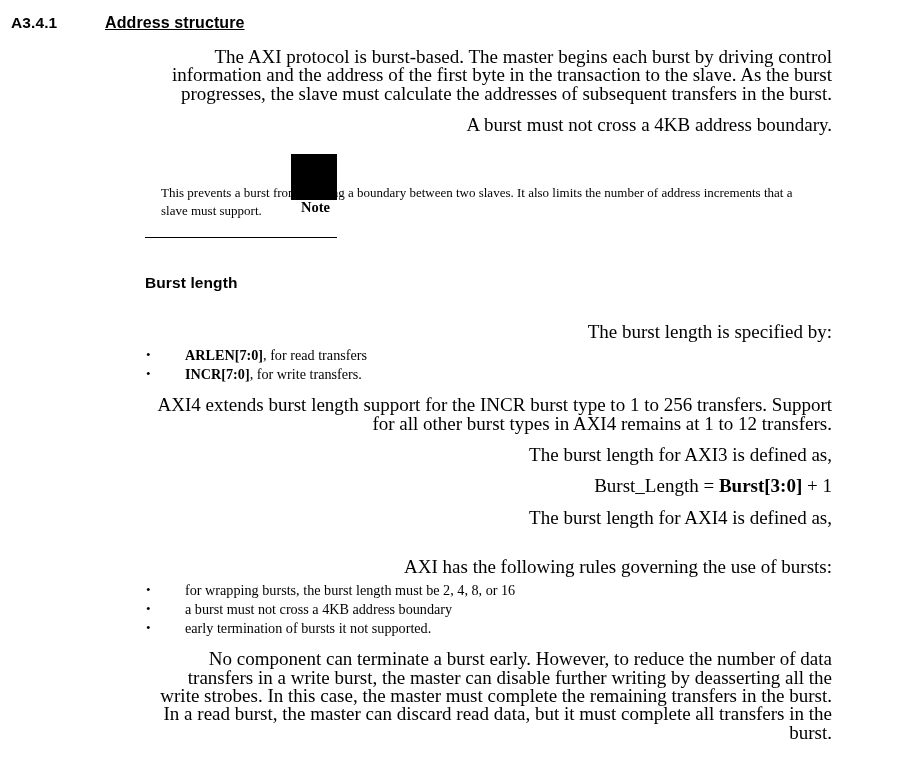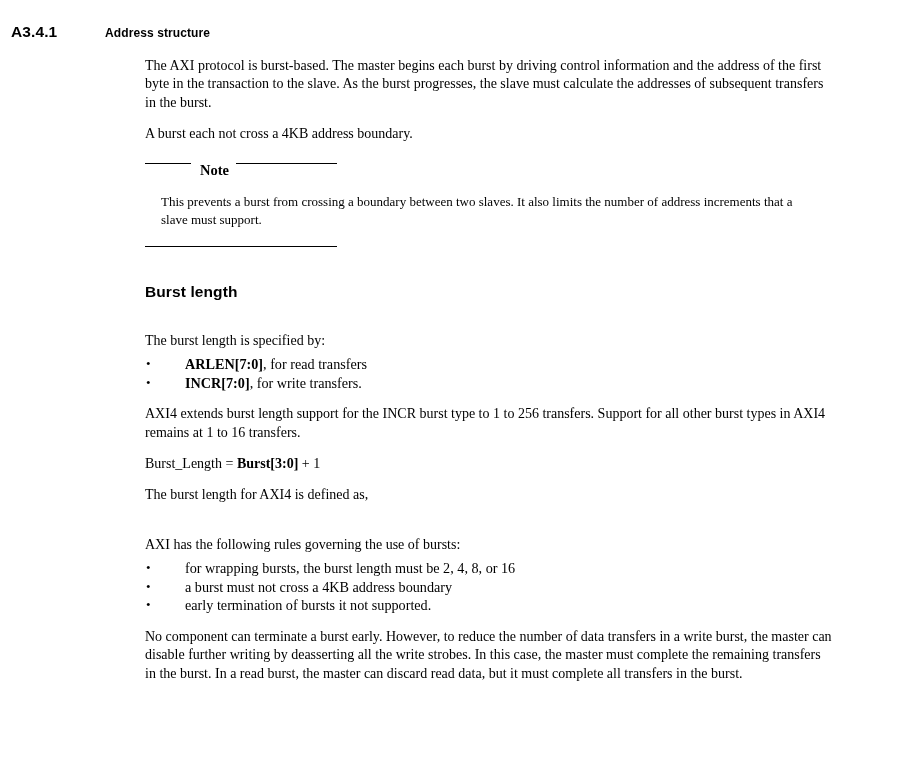--- a/index.html
+++ b/index.html
@@ -13,56 +13,57 @@
     font-family: "Liberation Serif", "DejaVu Serif", serif;
     color: #000000;
     overflow: hidden;
   }
 
   .page {
     position: relative;
     width: 897px;
     height: 760px;
     box-sizing: border-box;
-    padding-top: 23px;
+    padding-top: 14px;
   }
 
   
   .section-head {
     display: flex;
     align-items: baseline;
     padding-left: 11px;
     margin-bottom: 16px;
   }
   .section-number {
     font-family: "Liberation Sans", "DejaVu Sans", sans-serif;
     font-weight: bold;
     font-size: 15.5px;
     width: 94px;
     flex: 0 0 94px;
     letter-spacing: 0.1px;
   }
   .section-title {
     font-family: "Liberation Sans", "DejaVu Sans", sans-serif;
     font-weight: bold;
-    font-size: 12px;
+    font-size: 16px;
     letter-spacing: 0.1px;
+    text-decoration: underline;
   }
 
   
   .body-col {
     margin-left: 145px;
     width: 687px;
   }
 
   p.para {
     margin: 0 0 13px 0;
-    font-size: 14px;
+    font-size: 19px;
     line-height: 18.3px;
-    text-align: left;
+    text-align: right;
   }
   p.para.tight {
     margin-bottom: 5px;
     margin-top: 31px;
   }
   p.para:last-child {
     margin-bottom: 4px;
   }
 
   b, .bold {
@@ -72,22 +73,23 @@
   
   .note {
     margin: 20px 0 0 0;
     width: 687px;
   }
   .note-rule {
     position: relative;
     height: 14px;
     width: 192px;
     display: flex;
-    align-items: flex-start;
+    align-items: flex-end;
     margin-bottom: 1px;
+    flex-direction: column;
   }
   .note-rule .line-left {
     height: 1px;
     background: #000;
     width: 46px;
     flex: 0 0 46px;
   }
   .note-rule .note-label {
     font-size: 14.5px;
     font-weight: bold;
@@ -150,21 +152,21 @@
 
   <div class="section-head">
     <div class="section-number">A3.4.1</div>
     <div class="section-title">Address structure</div>
   </div>
 
   <div class="body-col">
 
     <p class="para">The AXI protocol is burst-based. The master begins each burst by driving control information and the address of the first byte in the transaction to the slave. As the burst progresses, the slave must calculate the addresses of subsequent transfers in the burst.</p>
 
-    <p class="para">A burst each not cross a 4KB address boundary.</p>
+    <p class="para">A burst must not cross a 4KB address boundary.</p>
 
     <div class="note">
       <div class="note-rule">
         <span class="line-left"></span>
         <span class="note-label">Note</span>
         <span class="line-right"></span>
       </div>
       <p class="note-body">This prevents a burst from crossing a boundary between two slaves. It also limits the number of address increments that a slave must support.</p>
       <div class="note-bottom-rule"></div>
     </div>
@@ -179,22 +181,23 @@
         <span class="bullet-text"><b>ARLEN[7:0]</b><span>, for read transfers</span></span>
       </li>
       <li>
         <span class="bullet-dot">•</span>
         <span class="bullet-text"><b>INCR[7:0]</b><span>, for write transfers.</span></span>
       </li>
     </ul>
 
 
 
-    <p class="para">AXI4 extends burst length support for the INCR burst type to 1 to 256 transfers. Support for all other burst types in AXI4 remains at 1 to 16 transfers.</p>
-
+    <p class="para">AXI4 extends burst length support for the INCR burst type to 1 to 256 transfers. Support for all other burst types in AXI4 remains at 1 to 12 transfers.</p>
+
+    <p class="para">The burst length for AXI3 is defined as,</p>
 
     <p class="para"><span>Burst_Length = </span><b>Burst[3:0]</b><span> + 1</span></p>
 
     <p class="para">The burst length for AXI4 is defined as,</p>
 
 
     <p class="para tight">AXI has the following rules governing the use of bursts:</p>
 
     <ul class="bullets">
       <li>

